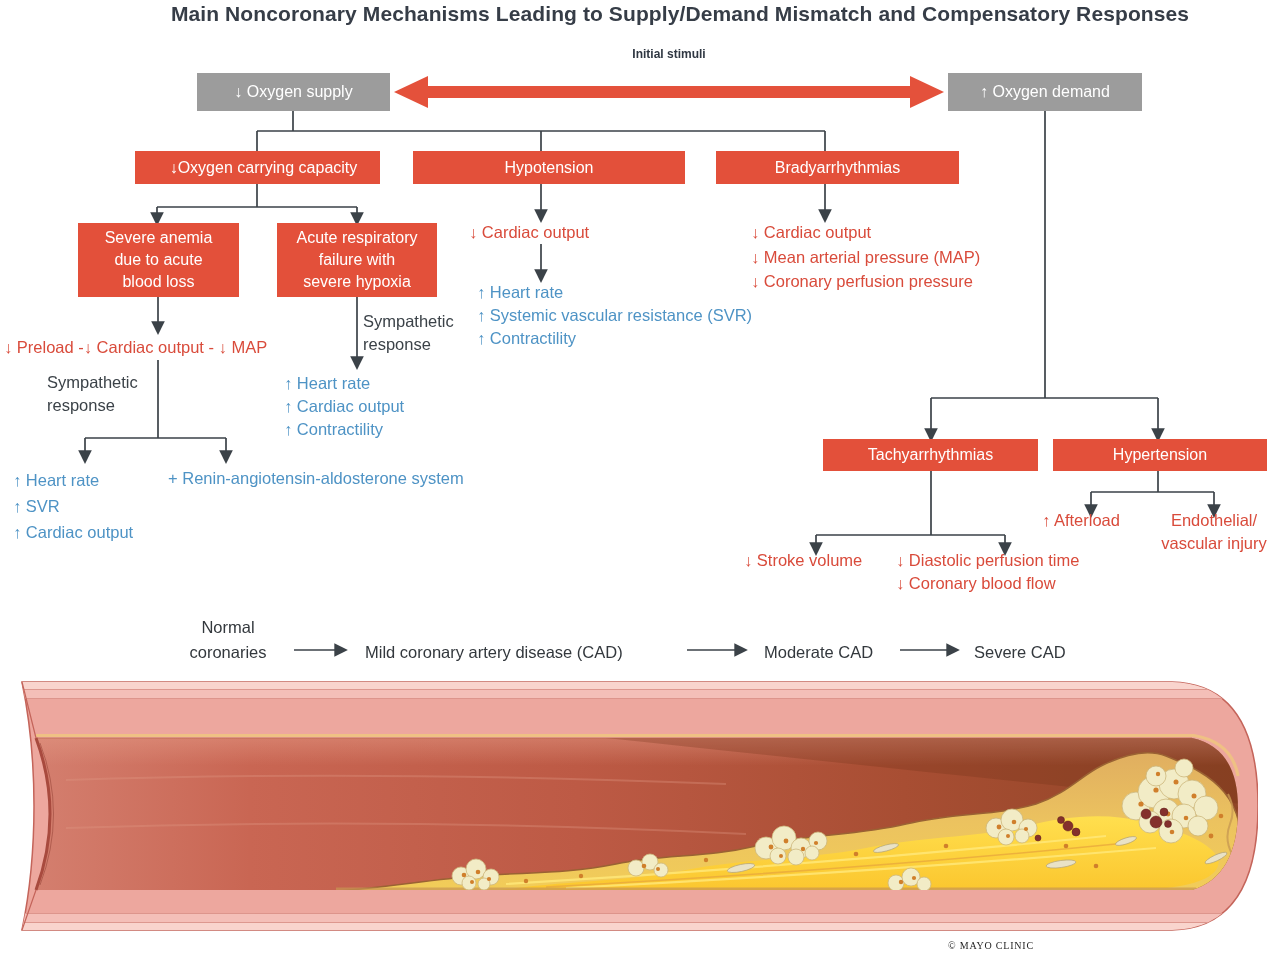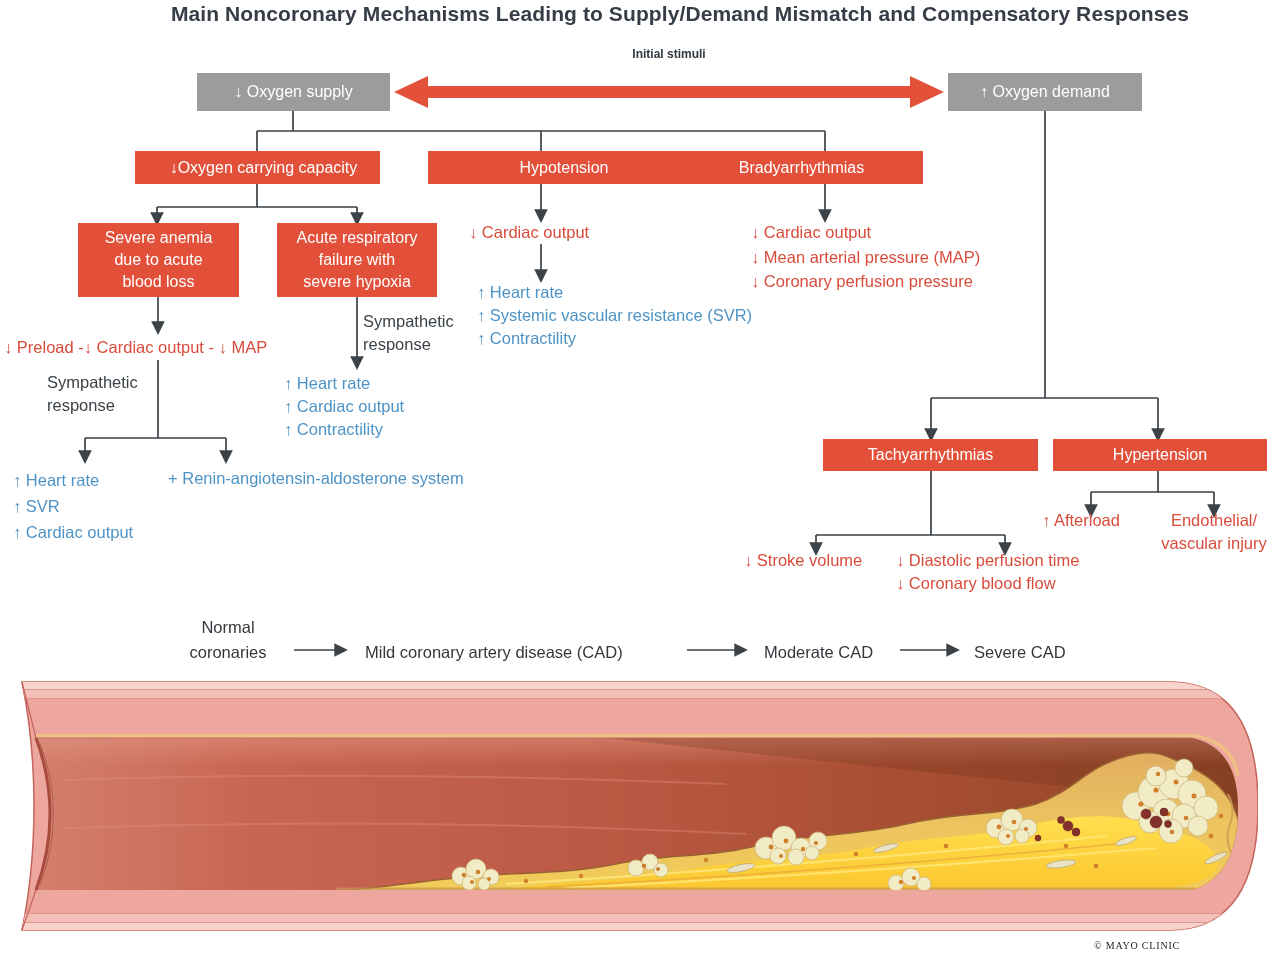--- a/index.html
+++ b/index.html
@@ -25,23 +25,23 @@
   .note{
     font-size:16.5px;line-height:23px;white-space:pre-line;
   }
   .note-red{color:#d94b3b;}
   .note-blue{color:#4e93c5;}
   .note-dark{color:#3b4248;}
   .cad-label{
     font-size:16.5px;color:#33383d;line-height:25px;white-space:pre-line;
   }
   #credit{
-    left:980px;top:940px;width:200px;
+    left:948px;top:940px;width:200px;
     font-family:"Liberation Serif","DejaVu Serif",serif;
-    font-size:10px;letter-spacing:0.8px;color:#1f1f1f;text-align:right;
+    font-size:10px;letter-spacing:0.8px;color:#1f1f1f;
   }
   svg{display:block;}
   #connectors{left:0;top:0;pointer-events:none;}
 </style>
 </head>
 <body>
 
 <div id="stage">
 
   <div id="title" class="abs">Main Noncoronary Mechanisms Leading to Supply/Demand Mismatch and Compensatory Responses</div>
@@ -92,22 +92,22 @@
       <path d="M900,650 H948" marker-end="url(#ah)"></path>
     </g>
 
     <polygon points="394,92 428,76 428,86 910,86 910,76 944,92 910,108 910,98 428,98 428,108" fill="#e4513b"></polygon>
   </svg>
 
   <div class="abs box box-gray" style="left:197px;top:73px;width:193px;height:38px;">↓ Oxygen supply</div>
   <div class="abs box box-gray" style="left:948px;top:73px;width:194px;height:38px;">↑ Oxygen demand</div>
 
   <div class="abs box box-red" style="left:135px;top:151px;width:245px;height:33px;padding-left:12px;">↓Oxygen carrying capacity</div>
-  <div class="abs box box-red" style="left:428px;top:151px;width:272px;height:33px;">Hypotension</div>
-  <div class="abs box box-red" style="left:680px;top:151px;width:243px;height:33px;">Bradyarrhythmias</div>
+  <div class="abs box box-red" style="left:413px;top:151px;width:272px;height:33px;">Hypotension</div>
+  <div class="abs box box-red" style="left:716px;top:151px;width:243px;height:33px;">Bradyarrhythmias</div>
 
   <div class="abs box box-red" style="left:78px;top:223px;width:161px;height:74px;">Severe anemia
 due to acute
 blood loss</div>
   <div class="abs note note-red" style="left:4px;top:336px;">↓ Preload -↓ Cardiac output - ↓ MAP</div>
 
   <div class="abs box box-red" style="left:277px;top:223px;width:160px;height:74px;">Acute respiratory
 failure with
 severe hypoxia</div>
   <div class="abs note note-dark" style="left:47px;top:371px;">Sympathetic

